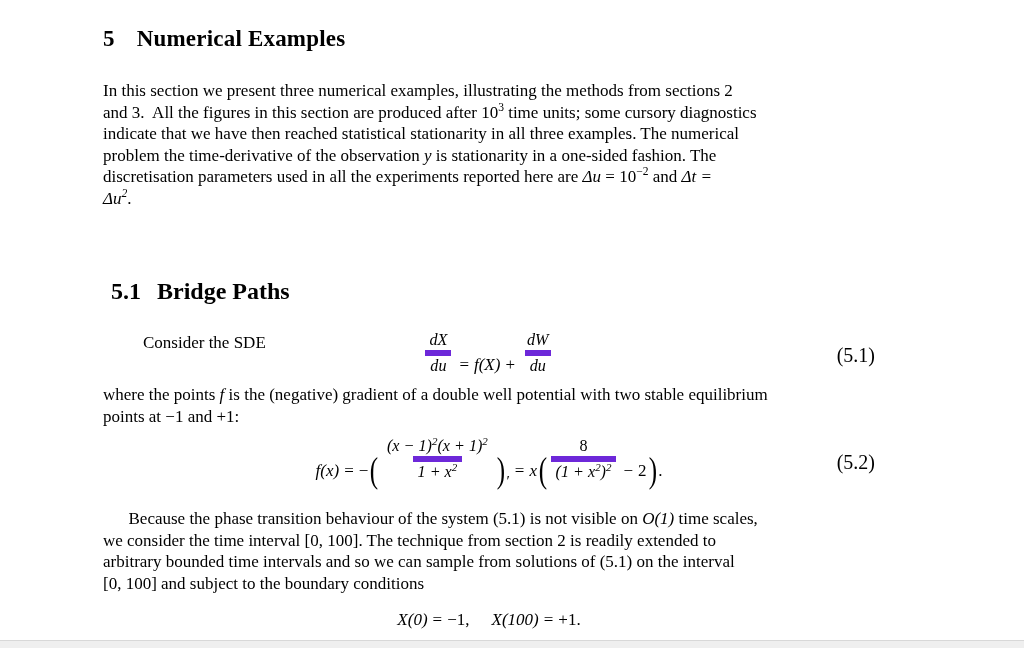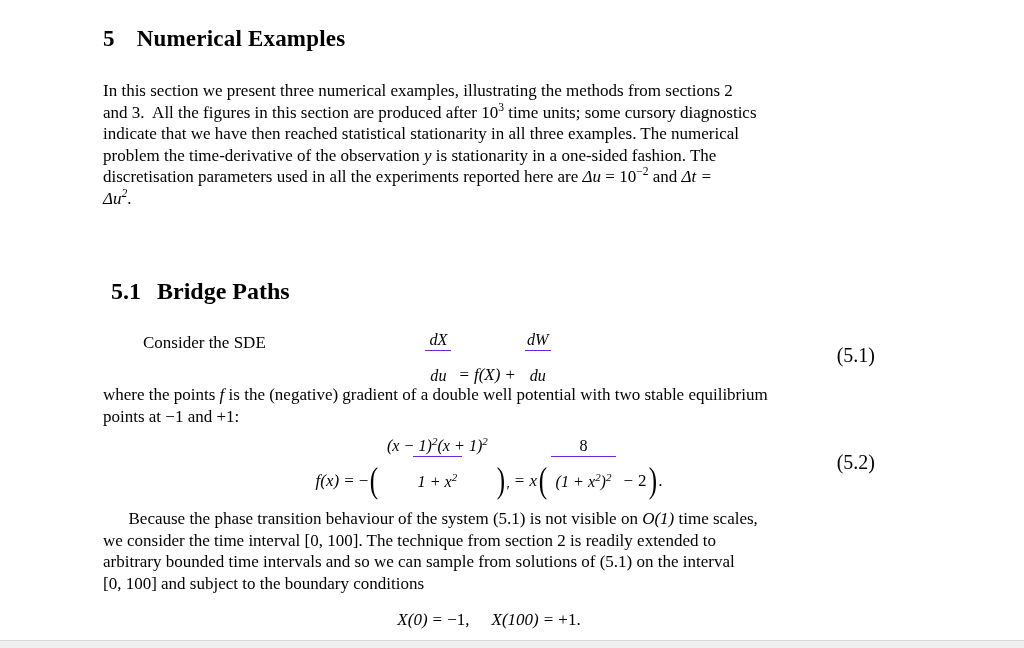--- a/index.html
+++ b/index.html
@@ -132,21 +132,21 @@
 
   .frac {
     display: inline-flex;
     flex-direction: column;
     align-items: center;
     vertical-align: middle;
     margin: 0 2px;
     font-size: 0.95em;
   }
   .frac > .numer { padding: 0 5px 1px 5px; }
-  .frac > .denom { padding: 16px 5px 0 5px; border-top: 1px solid #6d28d9; }
+  .frac > .denom { padding: 1px 5px 0 5px; border-top: 6px solid #6d28d9; }
 
   .paren-big {
     font-style: normal;
     font-size: 2.05em;
     line-height: 0.6;
     display: inline-block;
     transform: scaleX(0.72);
     position: relative;
     top: 1px;
   }

